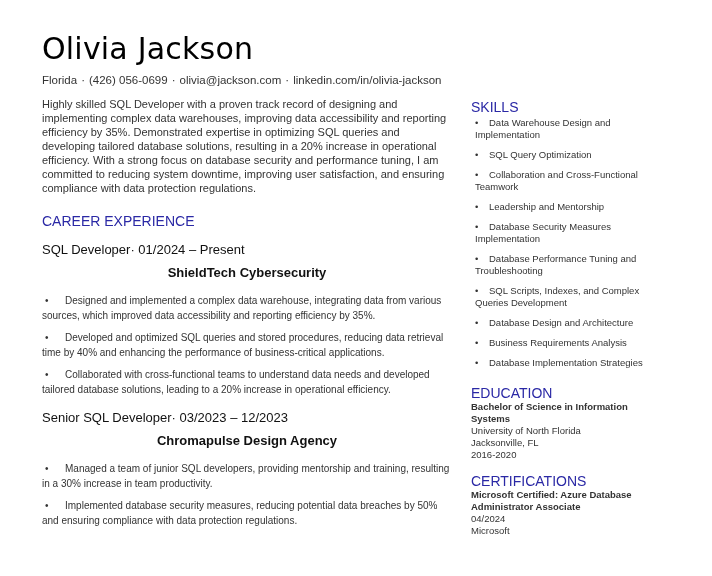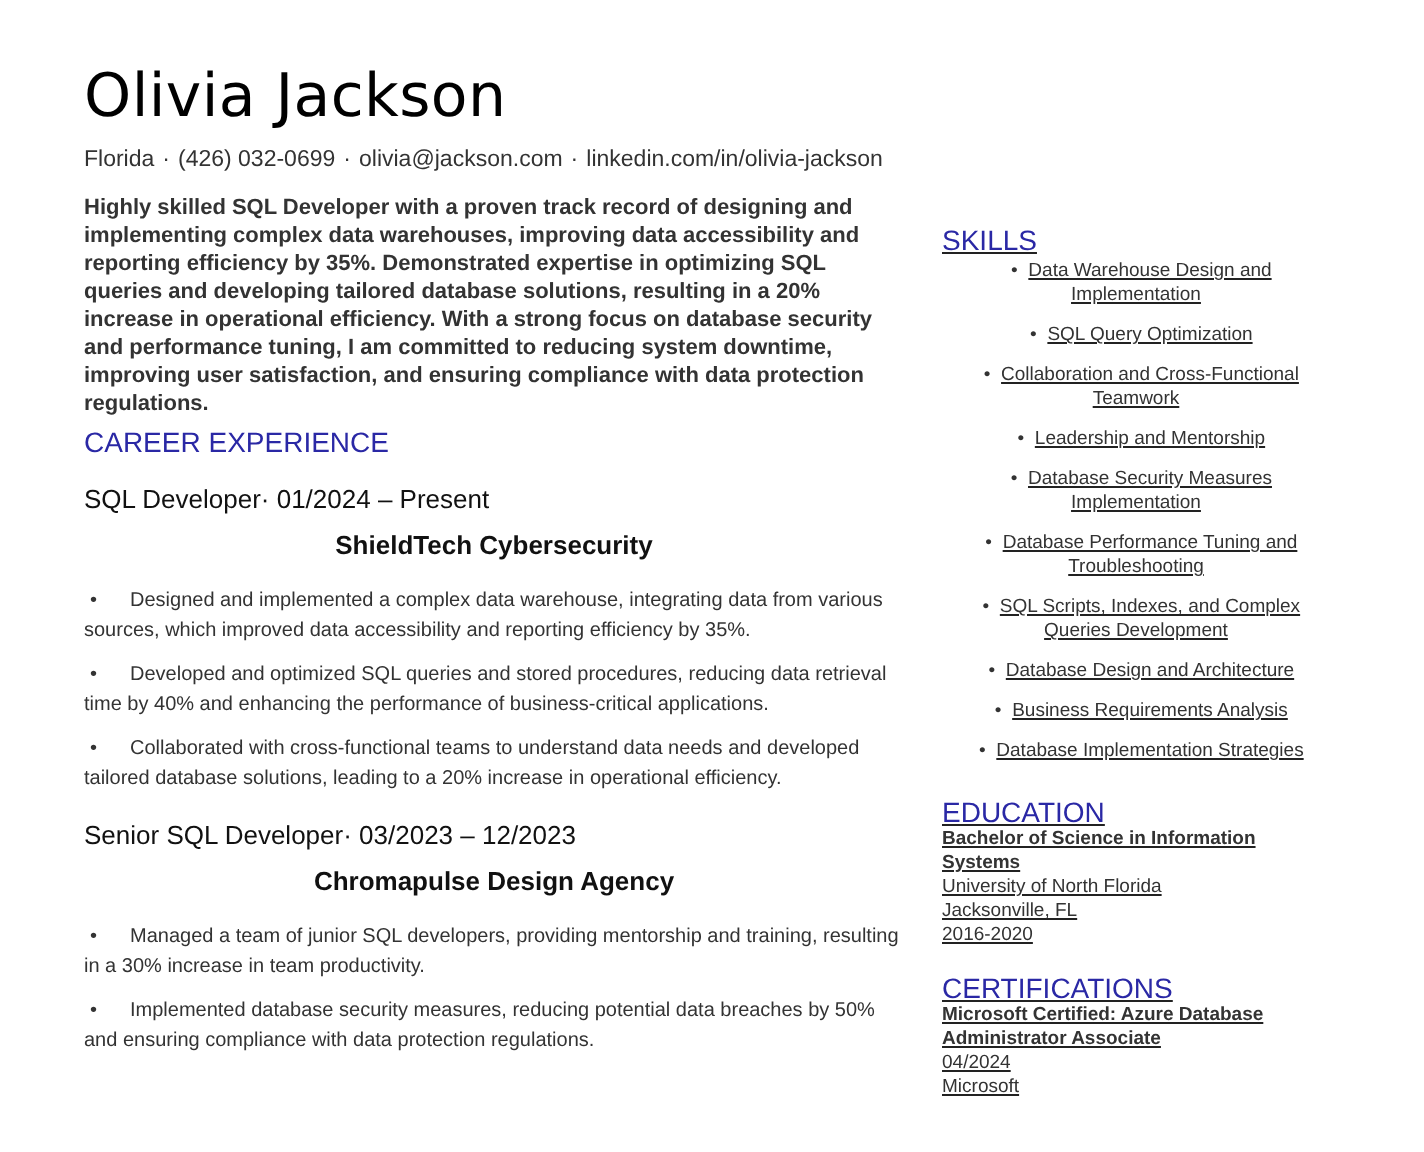--- a/index.html
+++ b/index.html
@@ -12,55 +12,55 @@
       font-size: 30px; font-weight: 500; color: #000000; letter-spacing: 0.2px;
       font-family: "DejaVu Sans", sans-serif;
     }
     .contact {
       position: absolute; left: 42px; top: 74px;
       font-size: 11.5px; color: #333;
     }
     .contact span.sep { margin: 0 4px; }
     .summary {
       position: absolute; left: 42px; top: 97px; width: 410px;
-      font-size: 11px; line-height: 14px; color: #333; font-weight: bold;
+      font-size: 11px; line-height: 14px; color: #333;
     }
     .left-col { position: absolute; left: 42px; top: 213px; width: 410px; }
     .section-title {
       font-size: 14px; color: #2a28a5; text-transform: uppercase; margin: 0;
       font-weight: normal;
     }
     .job-title { font-size: 13px; color: #111; margin-top: 13px; }
     .job-title b { font-weight: normal; }
     .company { font-size: 13px; font-weight: bold; color: #111; margin-top: 8px; text-align: center; }
     ul.bullets { list-style: none; padding: 0; margin: 13px 0 0 0; }
     ul.bullets li {
       font-size: 10px; line-height: 15px; color: #333; margin-bottom: 7px;
     }
     ul.bullets li .dot { display: inline-block; width: 20px; padding-left: 3px; }
     .job2 { margin-top: 12px; }
-    .right-col { position: absolute; left: 471px; top: 112px; width: 190px; text-decoration: underline; }
+    .right-col { position: absolute; left: 471px; top: 99px; width: 190px; }
     .right-col .section-title { font-size: 14px; }
-    ul.skills { list-style: none; padding: 0; margin: 2px 0 0 0; text-align: center; }
+    ul.skills { list-style: none; padding: 0; margin: 2px 0 0 0; }
     ul.skills li {
       font-size: 9.5px; line-height: 12px; color: #333; margin-bottom: 8px; padding-left: 4px;
     }
     ul.skills li .dot { display: inline-block; width: 14px; }
     .edu { margin-top: 16px; }
     .sub-bold { font-size: 9.5px; font-weight: bold; color: #333; line-height: 12px; }
     .sub-text { font-size: 9.5px; color: #333; line-height: 12px; }
     .cert { margin-top: 12px; }
   </style>
 </head>
 <body>
 
 <div class="name">Olivia Jackson</div>
 
 <div class="contact">
-  <span>Florida</span><span class="sep">·</span><span>(426) 032-0699</span><span class="sep">·</span><span>olivia@jackson.com</span><span class="sep">·</span><span>linkedin.com/in/olivia-jackson</span>
+  <span>Florida</span><span class="sep">·</span><span>(426) 056-0699</span><span class="sep">·</span><span>olivia@jackson.com</span><span class="sep">·</span><span>linkedin.com/in/olivia-jackson</span>
 </div>
 
 <div class="summary">Highly skilled SQL Developer with a proven track record of designing and implementing complex data warehouses, improving data accessibility and reporting efficiency by 35%. Demonstrated expertise in optimizing SQL queries and developing tailored database solutions, resulting in a 20% increase in operational efficiency. With a strong focus on database security and performance tuning, I am committed to reducing system downtime, improving user satisfaction, and ensuring compliance with data protection regulations.</div>
 
 <div class="left-col">
   <h2 class="section-title">CAREER EXPERIENCE</h2>
 
   <div>
     <div class="job-title">
       <b>SQL Developer</b><span>· 01/2024 – Present</span>

